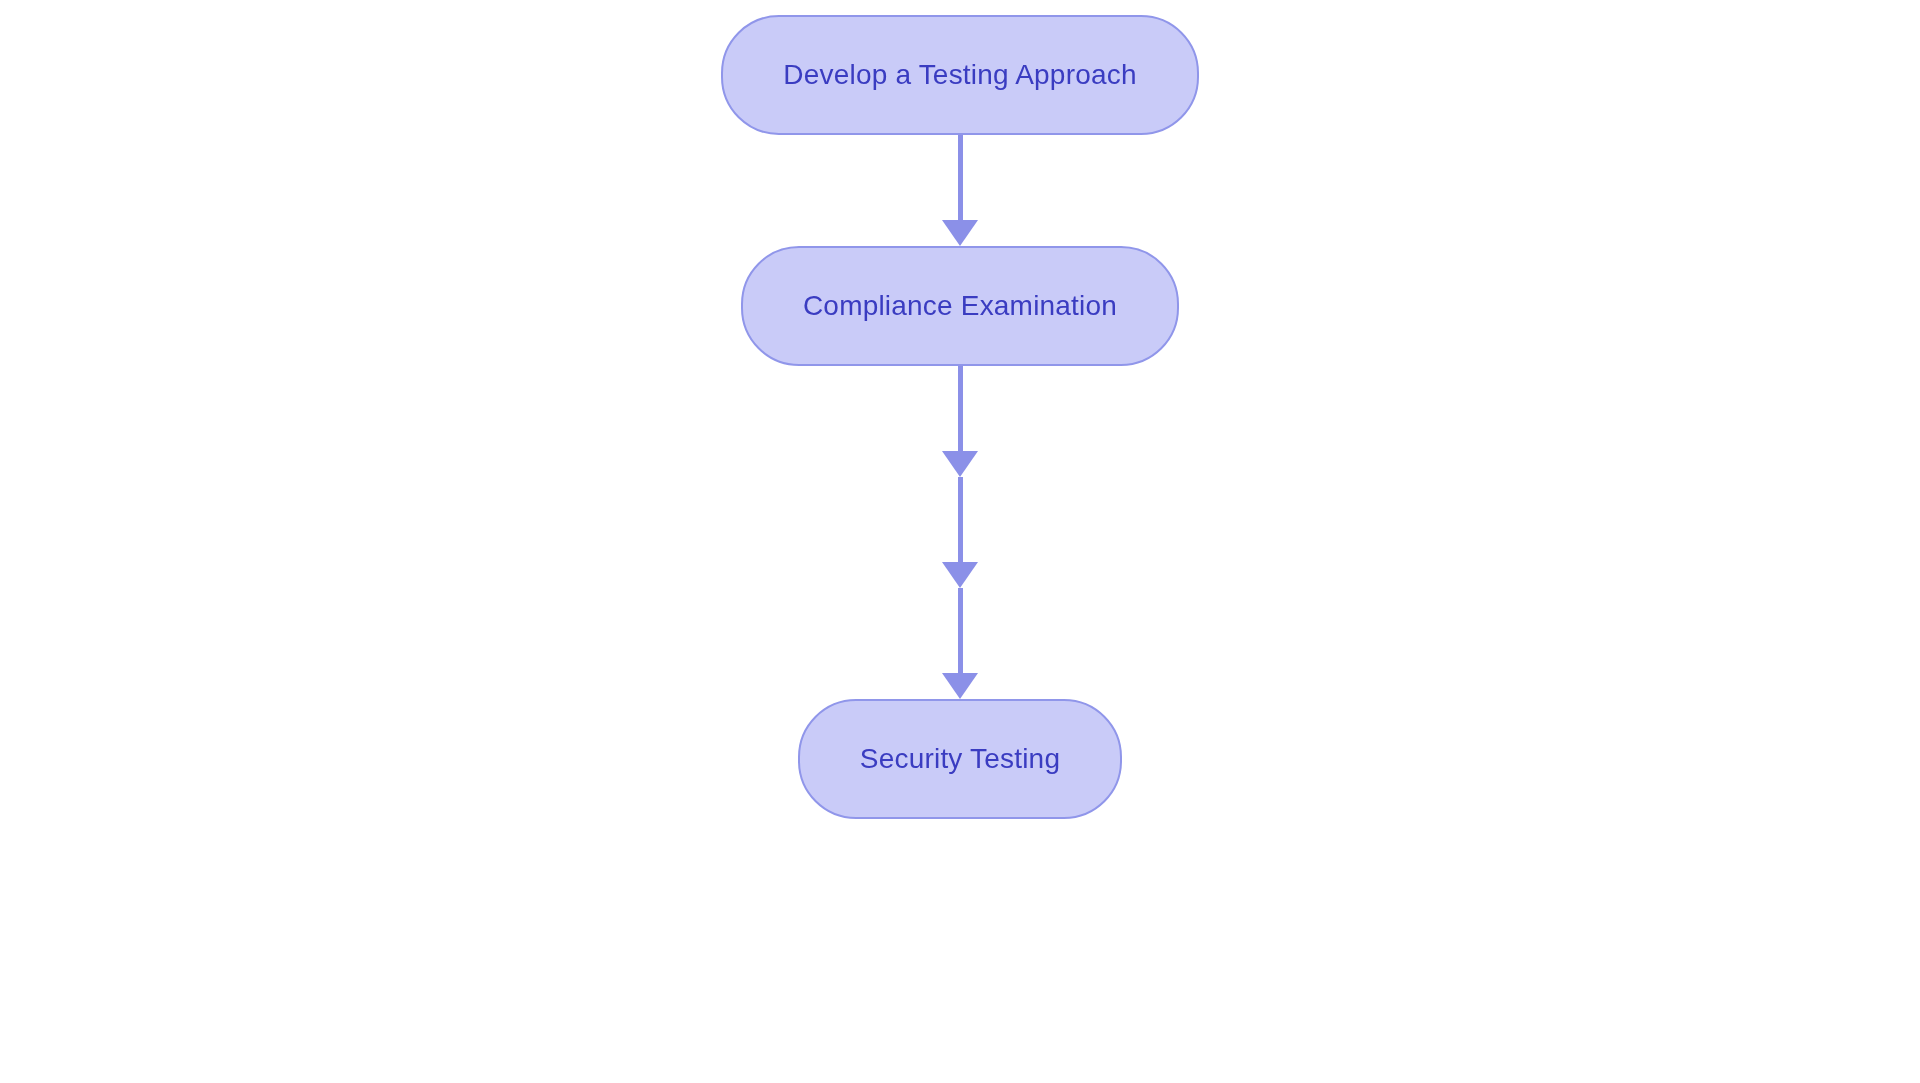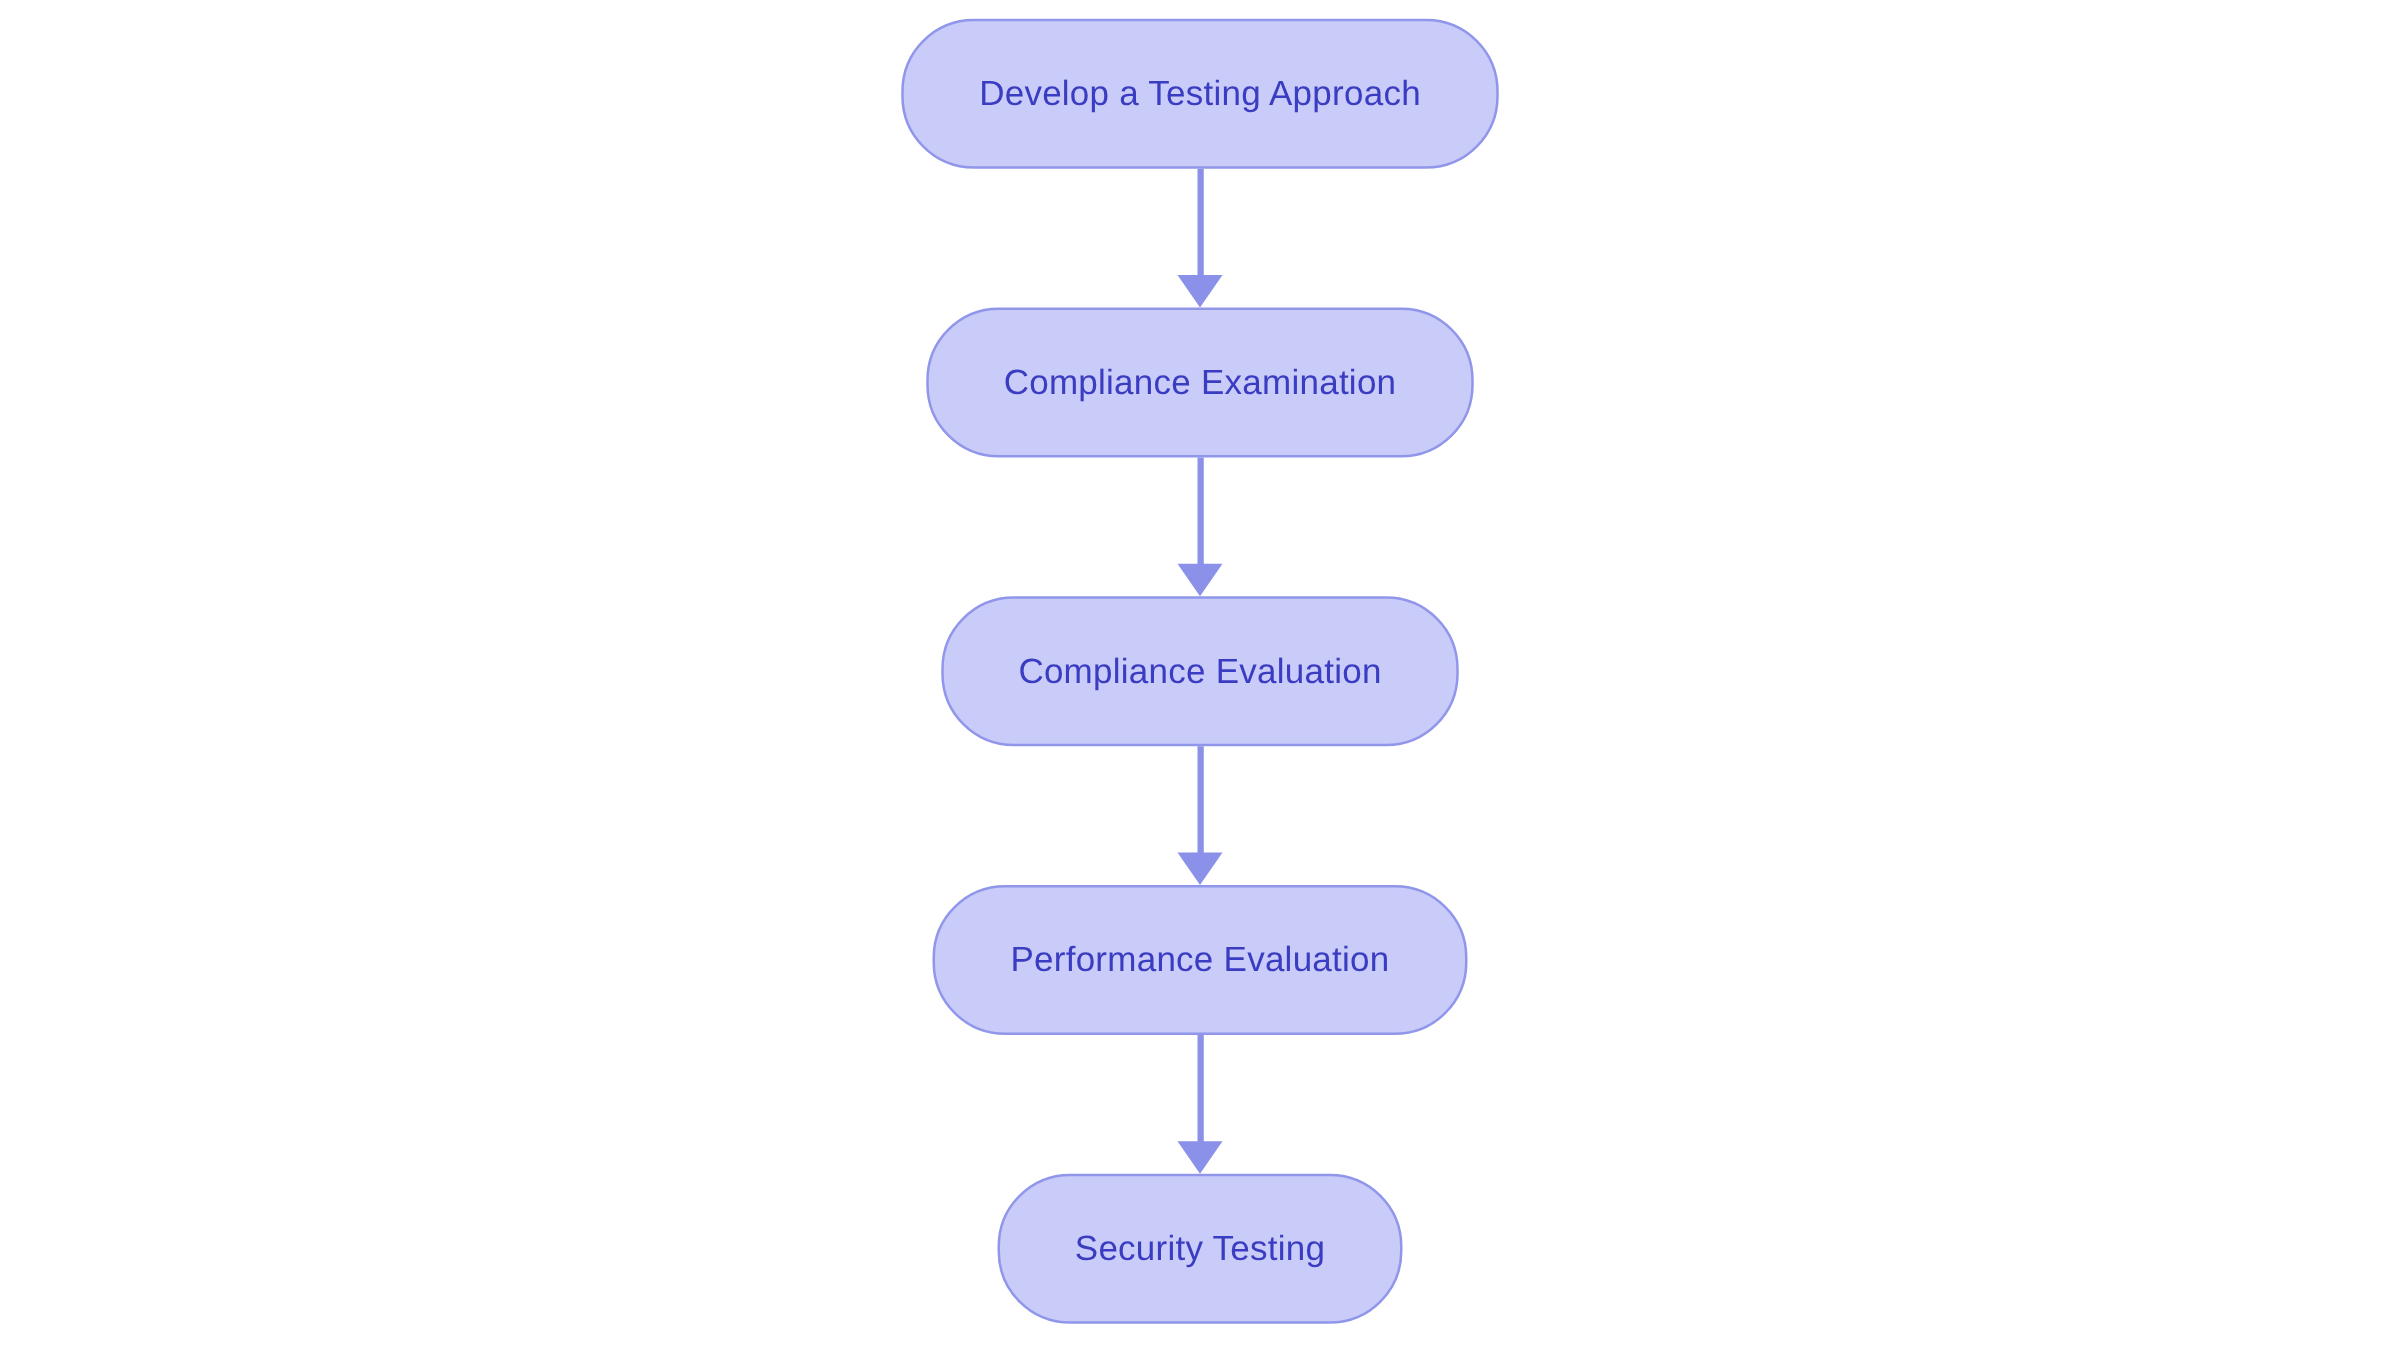--- a/index.html
+++ b/index.html
@@ -84,32 +84,26 @@
 
   <div class="node">
     <span class="label">Compliance Examination</span>
   </div>
 
   <div class="connector">
     <div class="line"></div>
     <div class="arrowhead"></div>
   </div>
 
-  <div class="node">
-    <span class="label">Compliance Evaluation</span>
-  </div>
 
   <div class="connector">
     <div class="line"></div>
     <div class="arrowhead"></div>
   </div>
 
-  <div class="node">
-    <span class="label">Performance Evaluation</span>
-  </div>
 
   <div class="connector">
     <div class="line"></div>
     <div class="arrowhead"></div>
   </div>
 
   <div class="node">
     <span class="label">Security Testing</span>
   </div>
 

